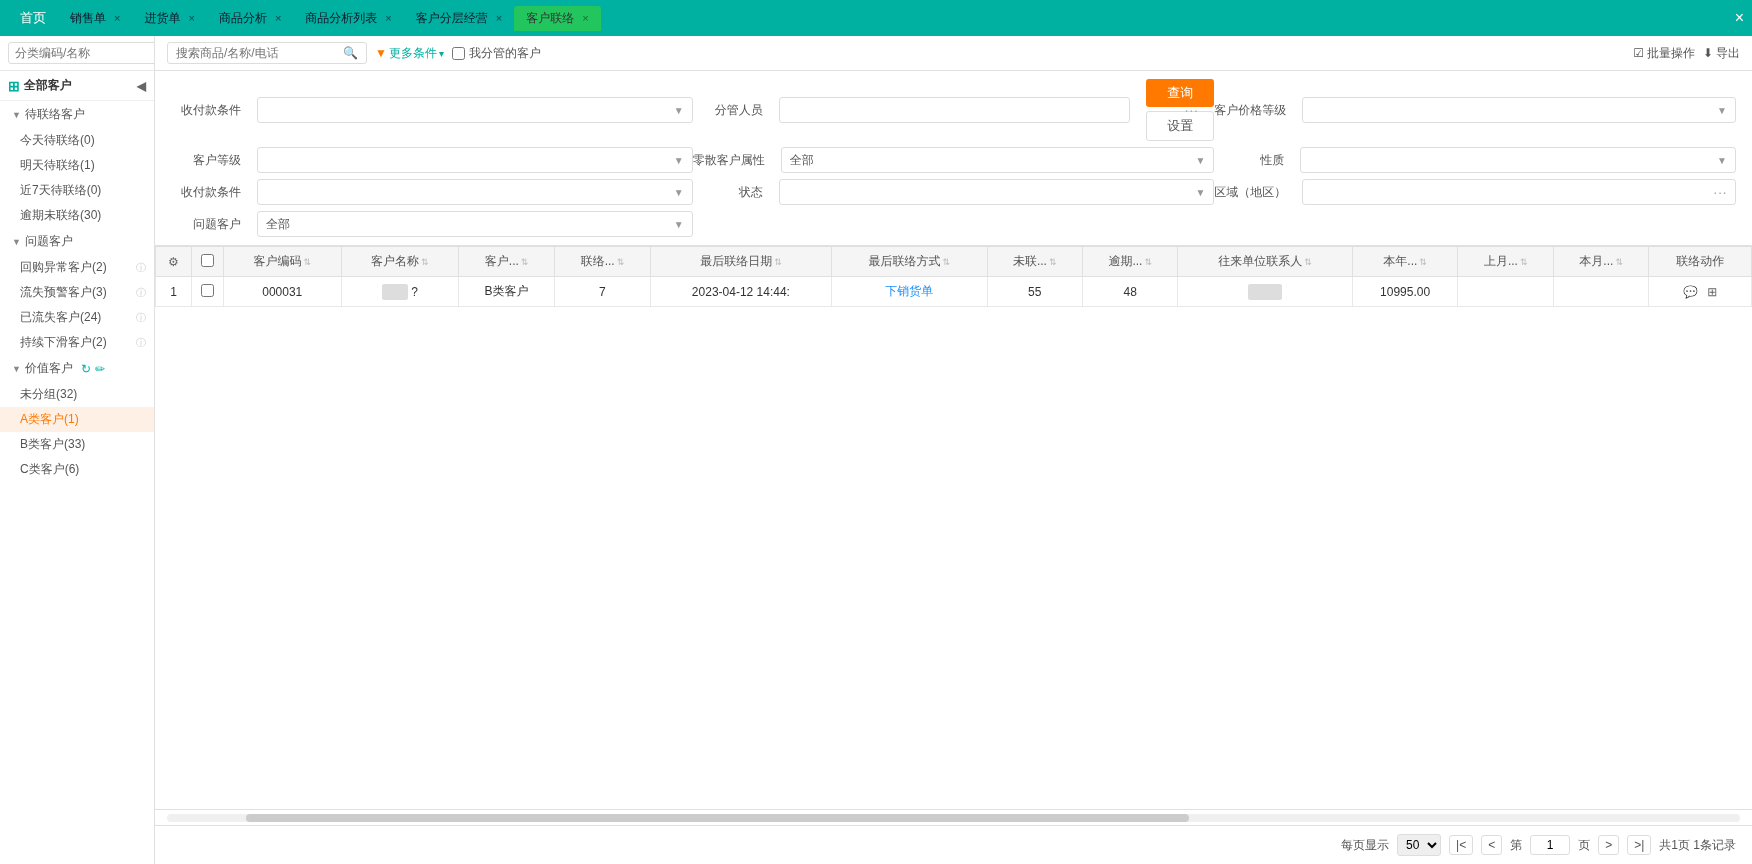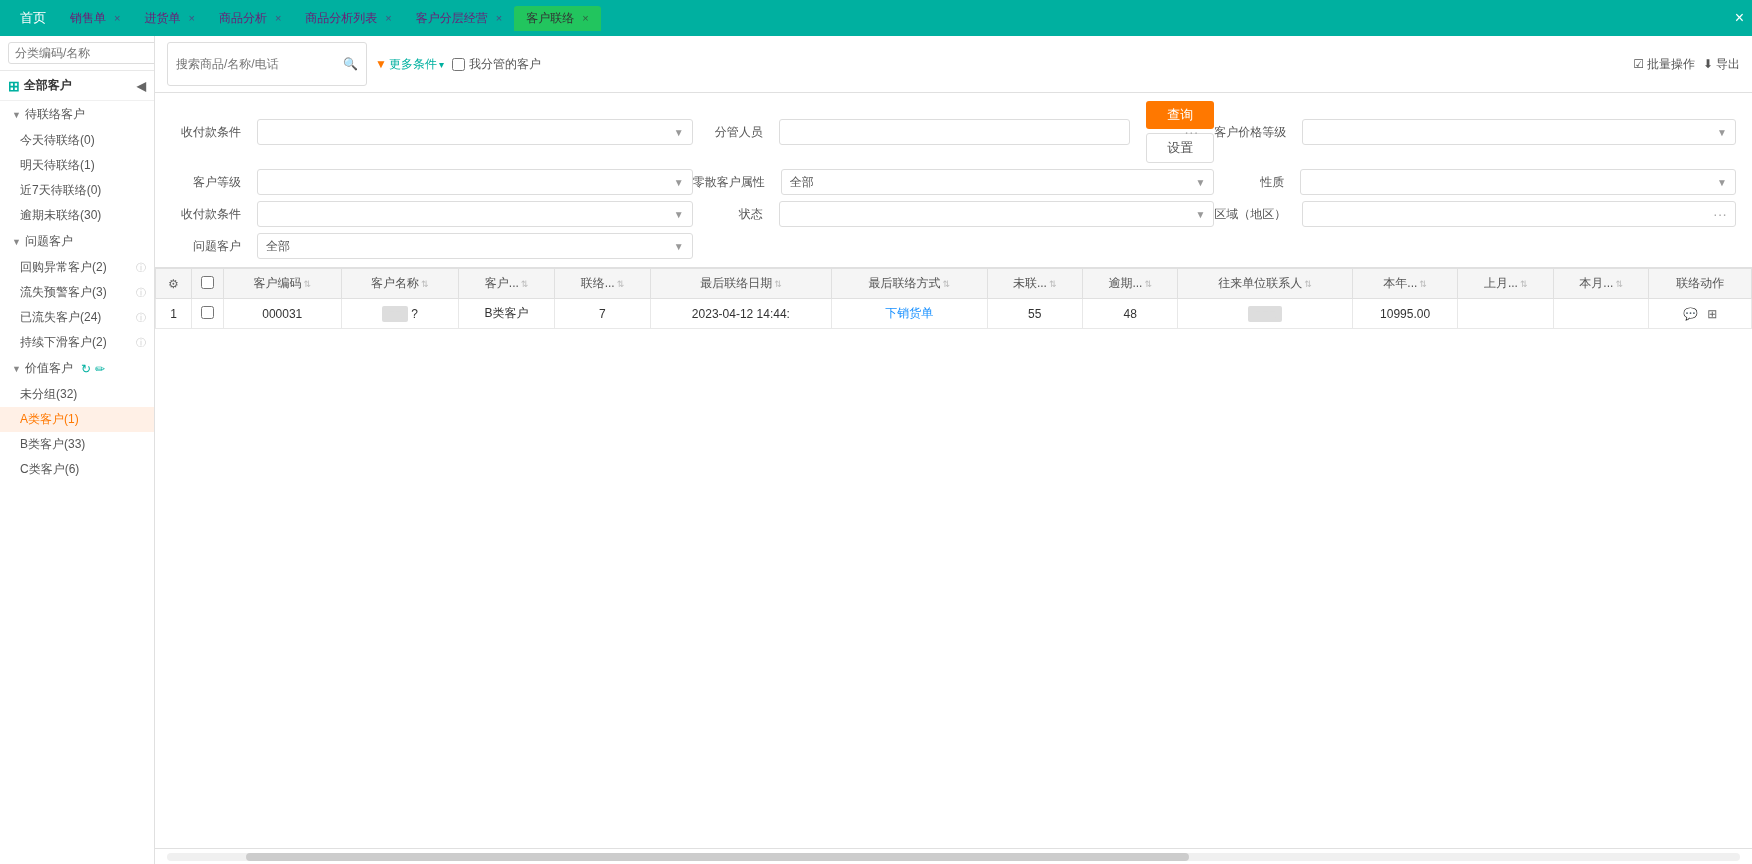--- a/index.html
+++ b/index.html
@@ -6,21 +6,21 @@
     body { background: #f5f5f5; overflow: hidden; width: 1752px; height: 864px; }
 
     
     .top-nav {
       display: flex; align-items: center;
       background: #00b0a0; height: 36px; padding: 0 8px;
       color: white; 
     }
     .nav-item {
       display: flex; align-items: center; gap: 4px;
-      padding: 4px 12px; cursor: pointer; color: #701a75;
+      padding: 4px 12px; cursor: pointer; color: #0f172a;
       border-radius: 3px 3px 0 0; font-size: 13px;
       white-space: nowrap;
     }
     .nav-item.active { background: #22c55e; color: #333; border-radius: 3px 3px 0 0; }
     .nav-item .close-x { font-size: 11px; opacity: 0.7; cursor: pointer; margin-left: 4px; }
     .nav-home { padding: 4px 12px; color: white; cursor: pointer; font-size: 13px; }
     .nav-close-all { margin-left: auto; color: white; cursor: pointer; font-size: 16px; }
 
     
     .main-layout { display: flex; height: calc(864px - 36px); }
@@ -60,21 +60,21 @@
     .content-area { flex: 1; display: flex; flex-direction: column; overflow: hidden; }
 
     
     .filter-bar {
       background: white; padding: 6px 12px;
       border-bottom: 1px solid #e0e0e0;
       display: flex; align-items: center; gap: 8px;
     }
     .filter-search {
       display: flex; align-items: center; gap: 4px;
-      border: 1px solid #ddd; border-radius: 3px; padding: 14px 8px;
+      border: 1px solid #ddd; border-radius: 3px; padding: 3px 8px;
       width: 200px;
     }
     .filter-search input { border: none; outline: none; font-size: 12px; color: #999; flex: 1; }
     .filter-more { color: #00b0a0; cursor: pointer; display: flex; align-items: center; gap: 2px; }
     .filter-checkbox { display: flex; align-items: center; gap: 4px; color: #555; cursor: pointer; }
     .filter-actions { margin-left: auto; display: flex; gap: 8px; }
     .batch-btn { color: #555; cursor: pointer; font-size: 12px; display: flex; align-items: center; gap: 3px; }
     .export-btn { color: #555; cursor: pointer; font-size: 12px; display: flex; align-items: center; gap: 3px; }
     .filter-row { display: flex; align-items: center; gap: 8px; }
     .filter-label { color: #555; white-space: nowrap; min-width: 70px; text-align: right; font-size: 12px; }
@@ -481,14 +481,28 @@
         </tbody>
       </table>
     </div>
 
     <div class="scrollbar-area">
       <div class="scrollbar-track">
         <div class="scrollbar-thumb"></div>
       </div>
     </div>
 
+    <div class="pagination">
+      <span>每页显示</span>
+      <select>
+        <option>50</option>
+      </select>
+      <button class="pagination-btn">|&lt;</button>
+      <button class="pagination-btn">&lt;</button>
+      <span>第</span>
+      <input class="pagination-input" type="text" value="1" style="">
+      <span>页</span>
+      <button class="pagination-btn">&gt;</button>
+      <button class="pagination-btn">&gt;|</button>
+      <span>共1页 1条记录</span>
+    </div>
   </div>
 </div>
 
 </body></html>

